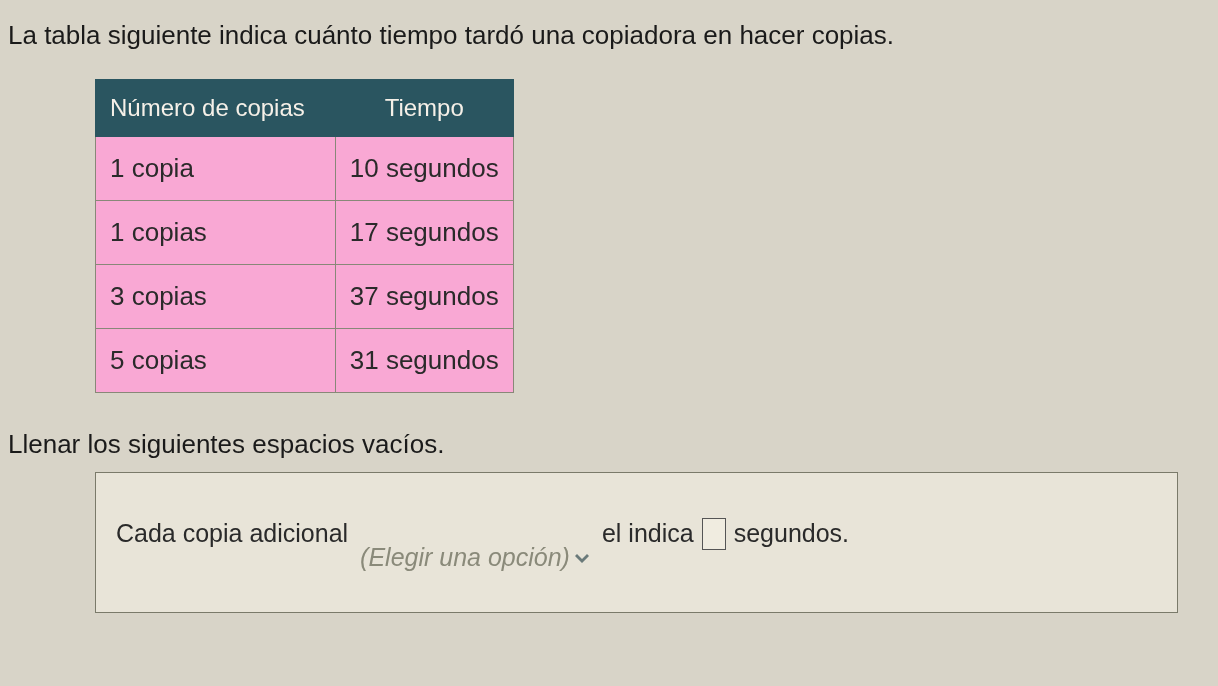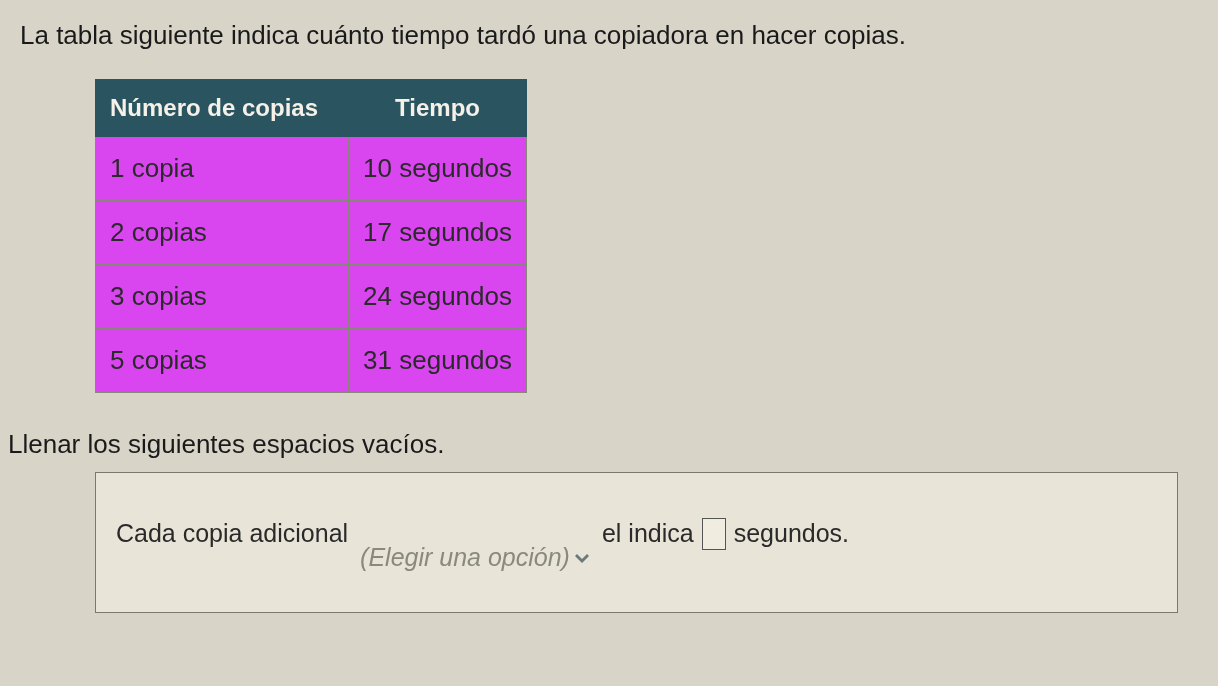--- a/index.html
+++ b/index.html
@@ -12,50 +12,50 @@
       background: #d8d4c8;
       padding: 20px 0 0 0;
       width: 1218px;
       height: 686px;
       color: #2a2a2a;
     }
     .question-text {
       font-size: 26px;
       color: #1a1a1a;
       margin-bottom: 28px;
-      padding-left: 20px;
+      padding-left: 8px;
     }
     .table-wrapper {
       padding-left: 95px;
       margin-bottom: 36px;
     }
     table {
       border-collapse: collapse;
       background: #e8e4d8;
     }
     th {
       background: #2a5560;
       color: #f5f0e8;
-      font-weight: bold;
+      font-weight: normal;
       font-size: 24px;
       padding: 14px 18px;
       text-align: center;
       border: 1px solid #2a5560;
     }
     th.col-copies {
       text-align: left;
       padding-left: 14px;
       padding-right: 30px;
     }
     td {
       border: 1px solid #888878;
       font-size: 26px;
       padding: 16px 14px;
       color: #2a2a2a;
-      background: #d946ef;
+      background: #f9a8d4;
     }
     .instruction-text {
       font-size: 26px;
       color: #1a1a1a;
       margin-bottom: 12px;
       padding-left: 8px;
     }
     .answer-box {
       margin-left: 95px;
       margin-right: 40px;
@@ -113,26 +113,26 @@
         <th class="col-copies">Número de copias</th>
         <th>Tiempo</th>
       </tr>
     </thead>
     <tbody>
       <tr>
         <td>1 copia</td>
         <td>10 segundos</td>
       </tr>
       <tr>
-        <td>2 copias</td>
+        <td>1 copias</td>
         <td>17 segundos</td>
       </tr>
       <tr>
         <td>3 copias</td>
-        <td>24 segundos</td>
+        <td>37 segundos</td>
       </tr>
       <tr>
         <td>5 copias</td>
         <td>31 segundos</td>
       </tr>
     </tbody>
   </table>
 </div>
 
 <div class="instruction-text">Llenar los siguientes espacios vacíos.</div>

